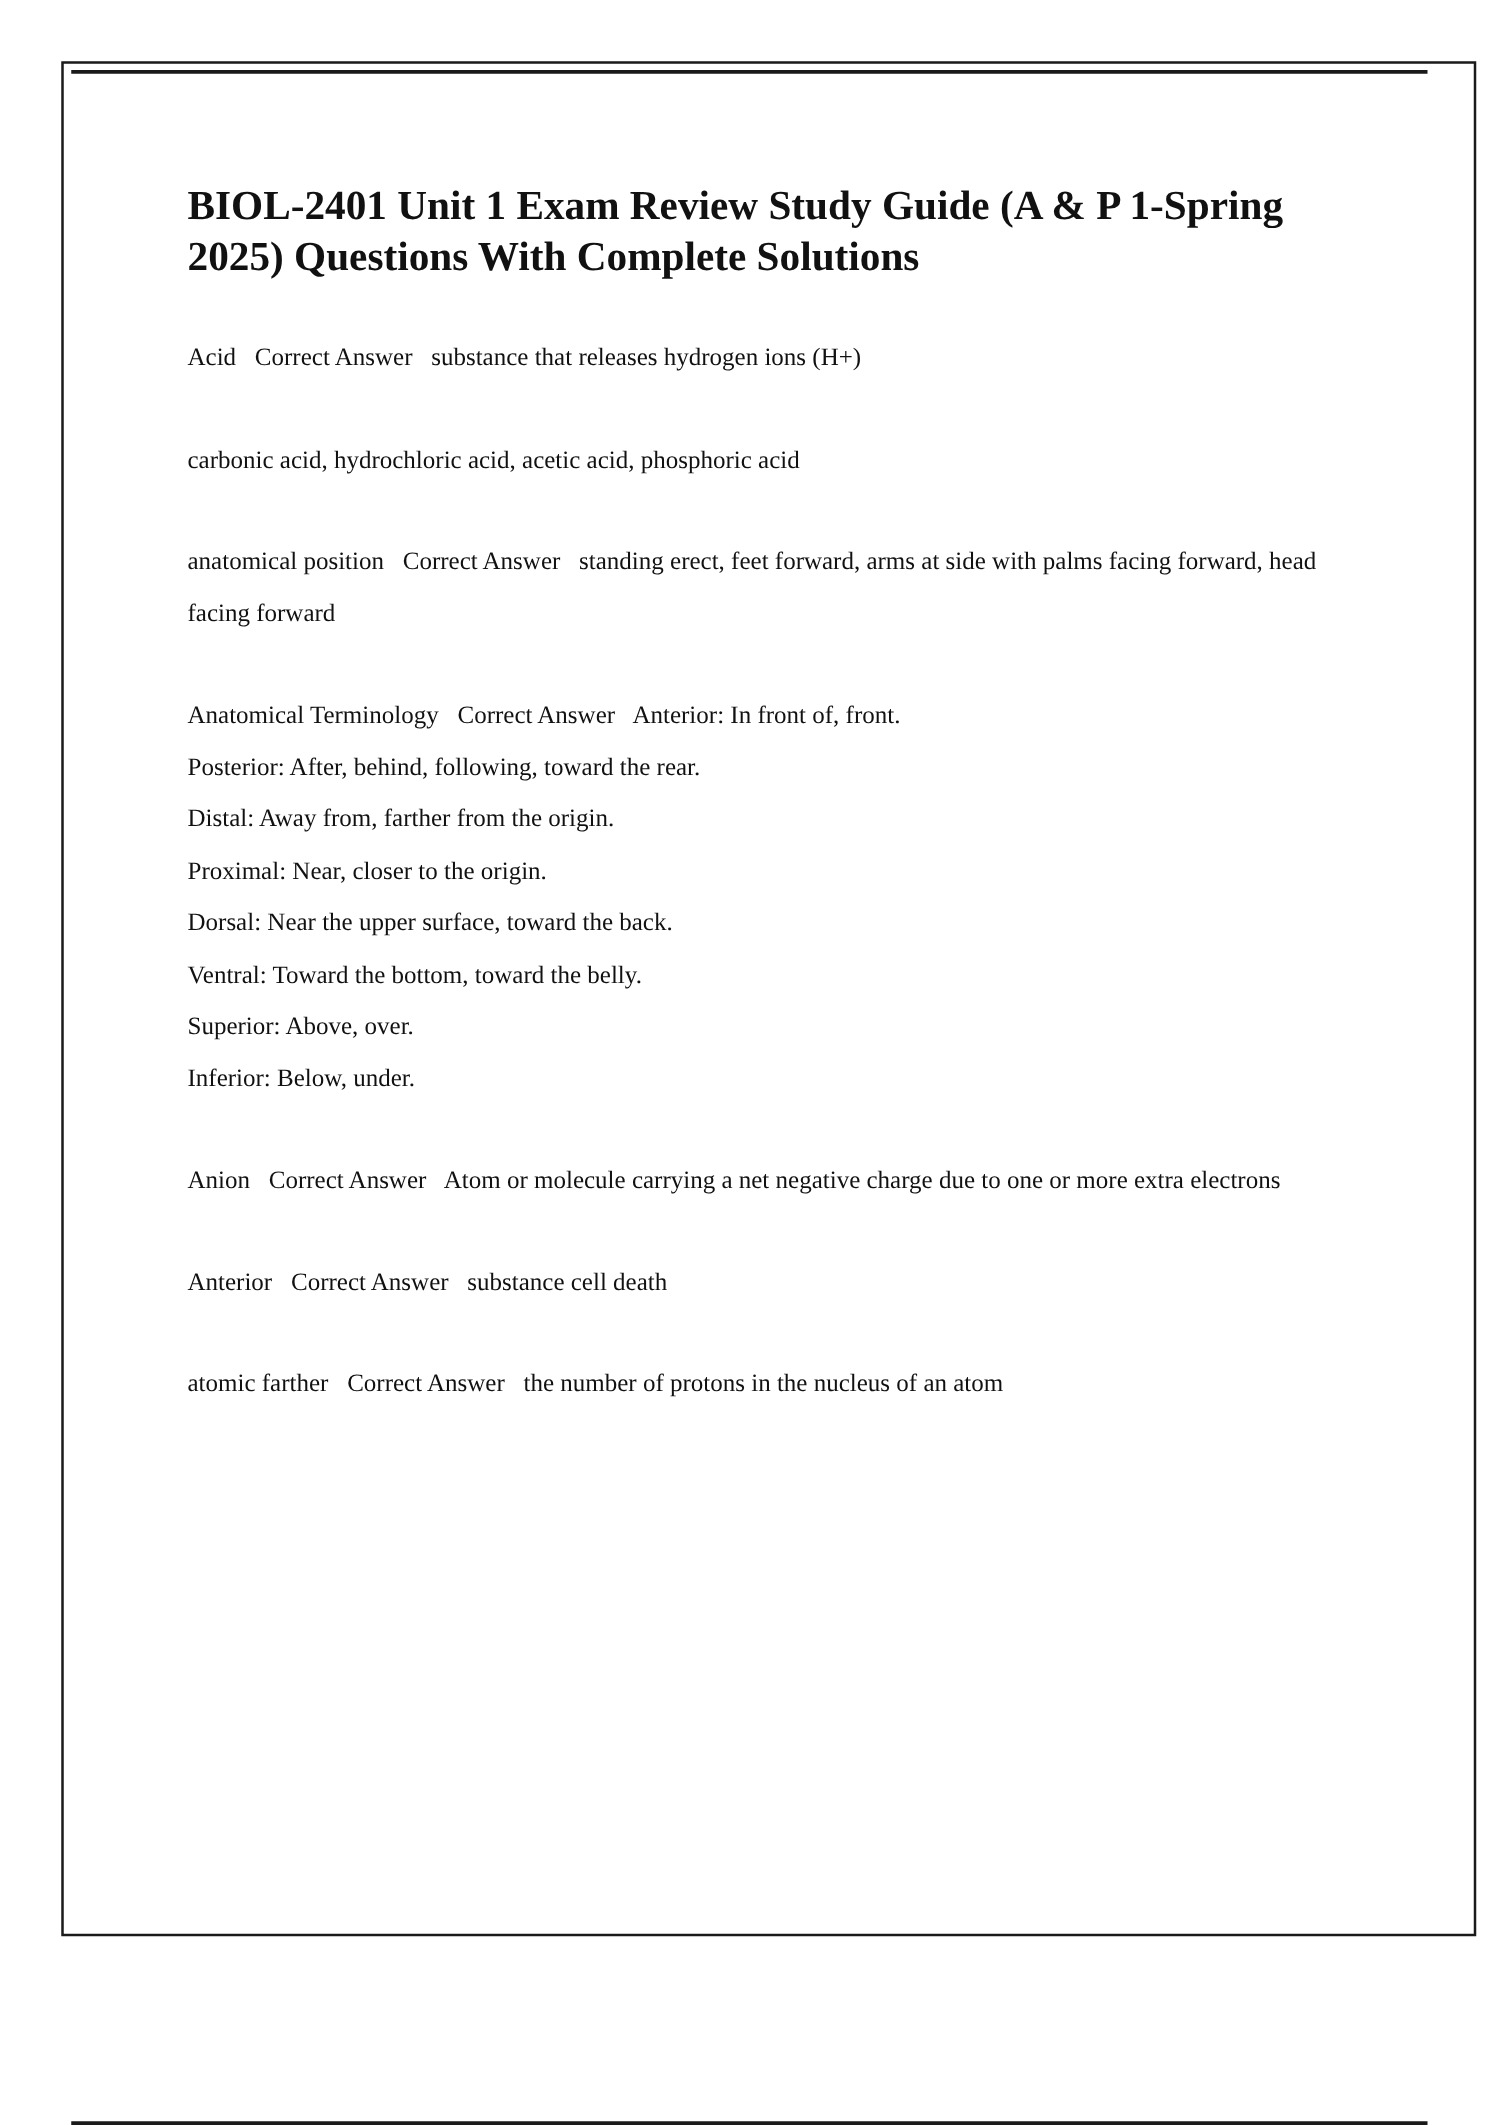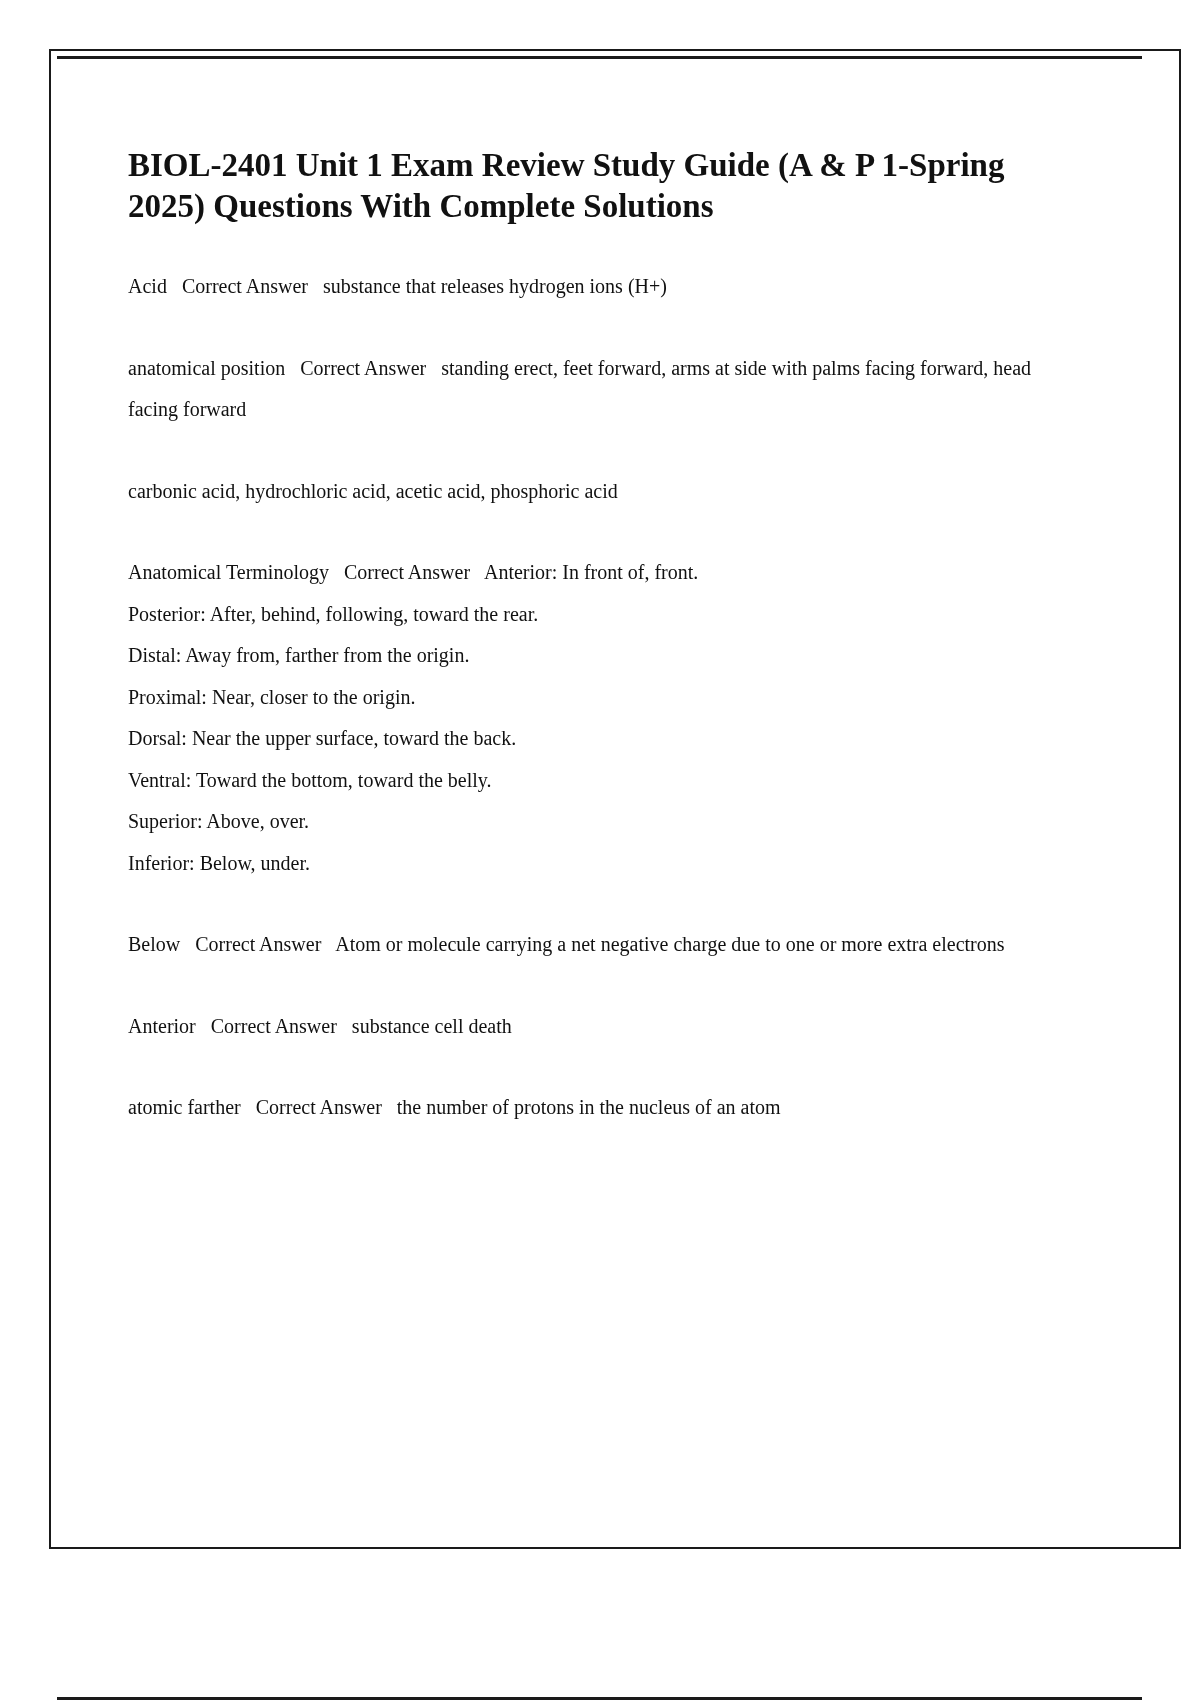--- a/index.html
+++ b/index.html
@@ -35,21 +35,21 @@
     .bottom-rule {
       position: absolute;
       left: 57px;
       top: 1697px;
       width: 1085px;
       height: 3px;
       background: #1a1a1a;
     }
     .content {
       position: absolute;
-      left: 128px;
+      left: 150px;
       top: 145px;
       width: 930px;
     }
     .title {
       font-weight: bold;
       font-size: 33px;
       line-height: 41px;
       margin: 0 0 39px 0;
     }
     .entry {
@@ -70,25 +70,25 @@
 
 <div class="frame"></div>
 <div class="top-rule"></div>
 <div class="bottom-rule"></div>
 
 <div class="content">
   <h1 class="title">BIOL-2401 Unit 1 Exam Review Study Guide (A &amp; P 1-Spring 2025) Questions With Complete Solutions</h1>
 
   <p class="entry"><span>Acid</span><span class="sep">   </span><span>Correct Answer</span><span class="sep">   </span><span>substance that releases hydrogen ions (H+)</span></p>
 
+  <p class="entry">carbonic acid, hydrochloric acid, acetic acid, phosphoric acid</p>
+
   <p class="entry"><span>anatomical position</span><span class="sep">   </span><span>Correct Answer</span><span class="sep">   </span><span>standing erect, feet forward, arms at side with palms facing forward, head facing forward</span></p>
-
-  <p class="entry">carbonic acid, hydrochloric acid, acetic acid, phosphoric acid</p>
 
   <p class="entry"><span>Anatomical Terminology</span><span class="sep">   </span><span>Correct Answer</span><span class="sep">   </span><span>Anterior: In front of, front.</span><span class="line">Posterior: After, behind, following, toward the rear.</span><span class="line">Distal: Away from, farther from the origin.</span><span class="line">Proximal: Near, closer to the origin.</span><span class="line">Dorsal: Near the upper surface, toward the back.</span><span class="line">Ventral: Toward the bottom, toward the belly.</span><span class="line">Superior: Above, over.</span><span class="line">Inferior: Below, under.</span></p>
 
 
-  <p class="entry"><span>Below</span><span class="sep">   </span><span>Correct Answer</span><span class="sep">   </span><span>Atom or molecule carrying a net negative charge due to one or more extra electrons</span></p>
+  <p class="entry"><span>Anion</span><span class="sep">   </span><span>Correct Answer</span><span class="sep">   </span><span>Atom or molecule carrying a net negative charge due to one or more extra electrons</span></p>
 
   <p class="entry"><span>Anterior</span><span class="sep">   </span><span>Correct Answer</span><span class="sep">   </span><span>substance cell death</span></p>
 
   <p class="entry"><span>atomic farther</span><span class="sep">   </span><span>Correct Answer</span><span class="sep">   </span><span>the number of protons in the nucleus of an atom</span></p>
 </div>
 
 </body></html>

